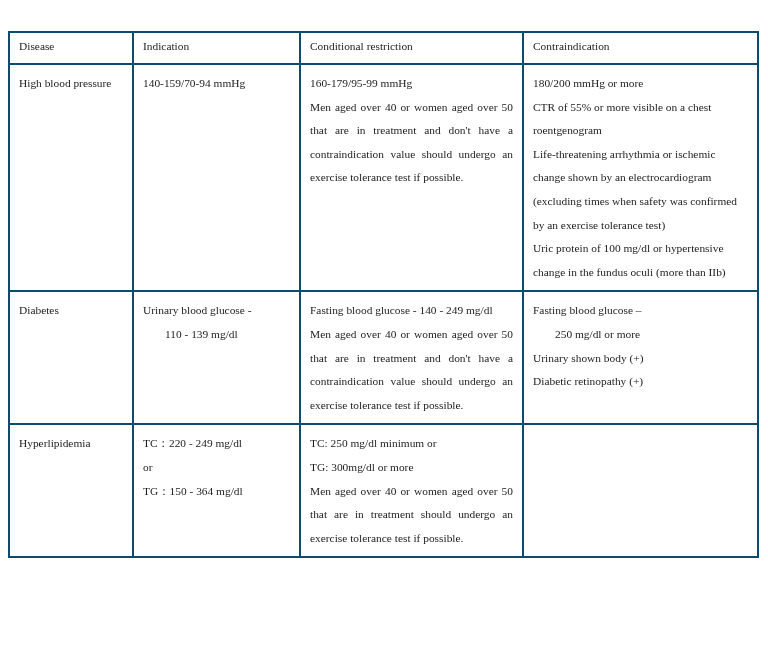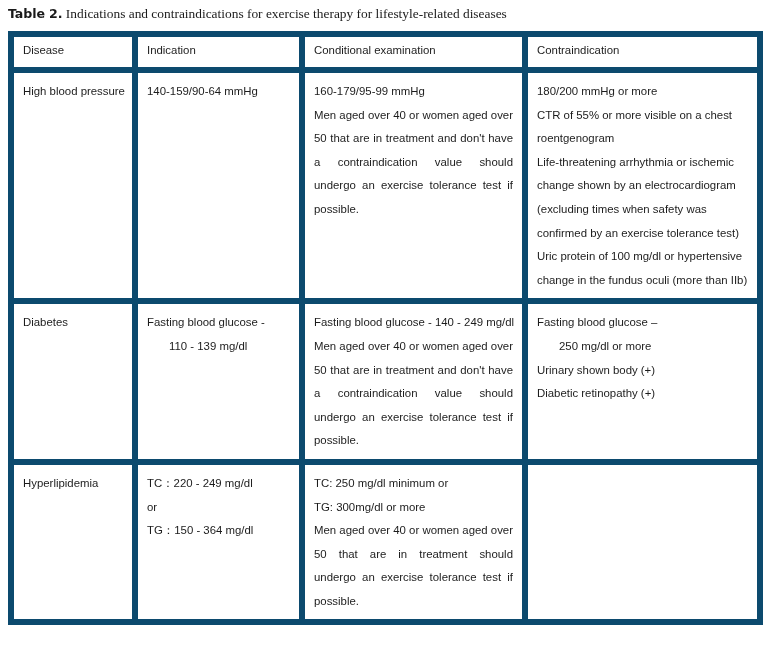--- a/index.html
+++ b/index.html
@@ -47,29 +47,29 @@
   table.tbl {
     position: absolute;
     left: 8px;
     top: 31px;
     width: 749px;
     border-collapse: collapse;
     table-layout: fixed;
     background: #fff;
   }
   table.tbl td, table.tbl th {
-    border: 6px solid #0c4a6e;
+    border: 2px solid #0c4a6e;
     vertical-align: top;
     padding: 7px 9px 6px 9px;
     font-size: 11.4px;
     line-height: 23.6px;
     font-weight: normal;
     text-align: left;
     color: #1c1c1c;
-    font-family: Liberation Sans, sans-serif;
+    font-family: Liberation Serif, serif;
   }
   table.tbl thead th {
     height: 20px;
     padding-top: 5px;
     padding-bottom: 5px;
     line-height: 16px;
     font-size: 11.4px;
   }
   .c0 { width: 124px; }
   .c1 { width: 167px; }
@@ -112,66 +112,63 @@
   .footnote sup {
     font-size: 7.6px;
     vertical-align: super;
   }
 </style>
 </head>
 <body>
 
 <div class="page">
 
-  <div class="caption">
-    <span class="cap-label">Table 2.</span><span class="cap-text">&nbsp;</span><span class="cap-text">Indications and contraindications for exercise therapy for lifestyle-related diseases</span>
-  </div>
 
   <table class="tbl">
     <colgroup>
       <col class="c0">
         <col class="c1">
         <col class="c2">
         <col class="c3">
     </colgroup>
     <thead>
       <tr class="r-head">
         <th>Disease</th>
         <th>Indication</th>
-        <th>Conditional examination</th>
+        <th>Conditional restriction</th>
         <th>Contraindication</th>
       </tr>
     </thead>
     <tbody>
 
       <tr class="r0">
         <td class="topcell">
           <span class="ln nowrap">High blood pressure</span>
         </td>
         <td class="topcell">
-          <span class="ln nowrap">140-159/90-64 mmHg</span>
+          <span class="ln nowrap">140-159/70-94 mmHg</span>
         </td>
         <td class="topcell">
           <span class="ln nowrap">160-179/95-99 mmHg</span>
           <span class="para">Men aged over 40 or women aged over 50 that are in treatment and don't have a contraindication value should undergo an exercise tolerance test if possible.</span>
         </td>
         <td class="topcell">
           <span class="ln nowrap">180/200 mmHg or more</span>
           <span class="ln">CTR of 55% or more visible on a chest roentgenogram</span>
           <span class="ln">Life-threatening arrhythmia or ischemic change shown by an electrocardiogram (excluding times when safety was confirmed by an exercise tolerance test)</span>
           <span class="ln">Uric protein of 100 mg/dl or hypertensive change in the fundus oculi (more than IIb)</span>
         </td>
       </tr>
 
       <tr class="r1">
         <td>
           <span class="ln nowrap">Diabetes</span>
         </td>
         <td>
-          <span class="ln nowrap">Fasting blood glucose -</span>
+          <span class="ln nowrap">Urinary blood glucose -</span>
           <span class="ln nowrap indent">110 - 139 mg/dl</span>
         </td>
         <td>
           <span class="ln nowrap">Fasting blood glucose - 140 - 249 mg/dl</span>
           <span class="para">Men aged over 40 or women aged over 50 that are in treatment and don't have a contraindication value should undergo an exercise tolerance test if possible.</span>
         </td>
         <td>
           <span class="ln nowrap">Fasting blood glucose –</span>
           <span class="ln nowrap indent">250 mg/dl or more</span>
           <span class="ln nowrap">Urinary shown body (+)</span>

